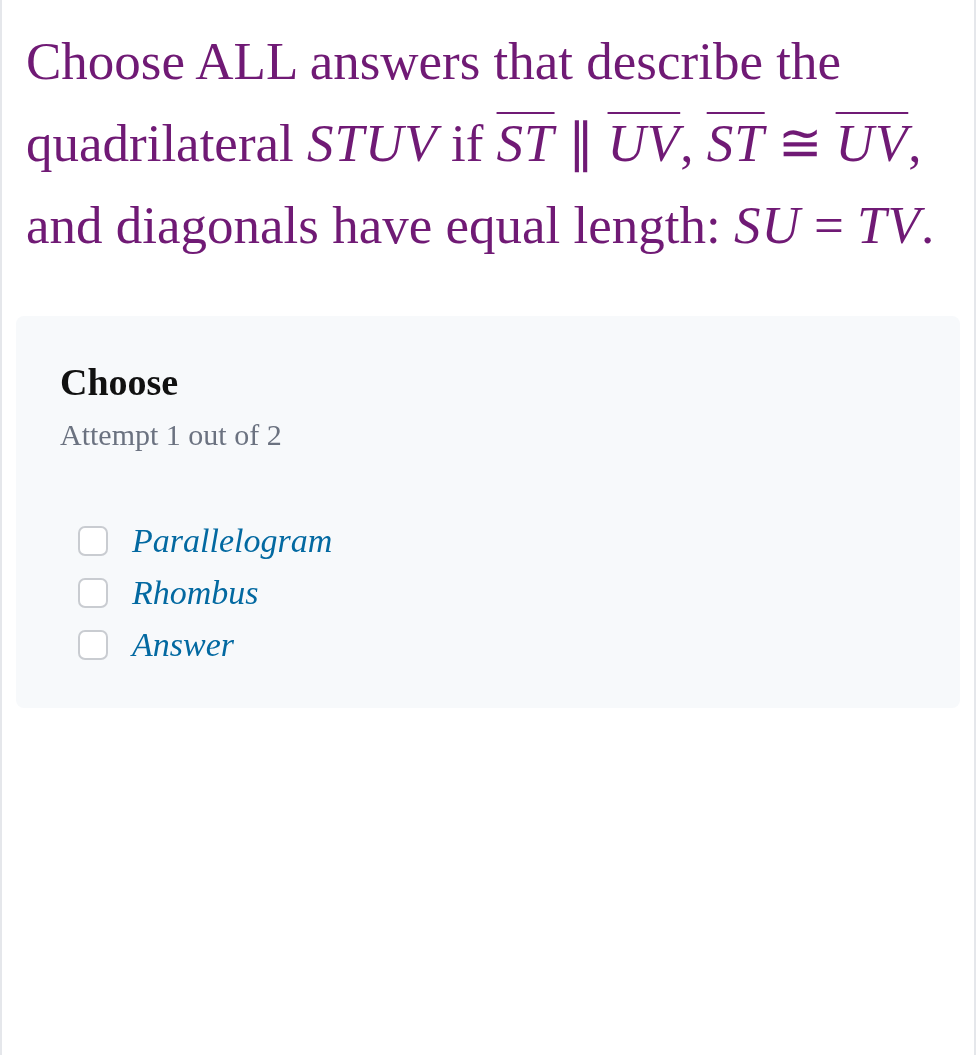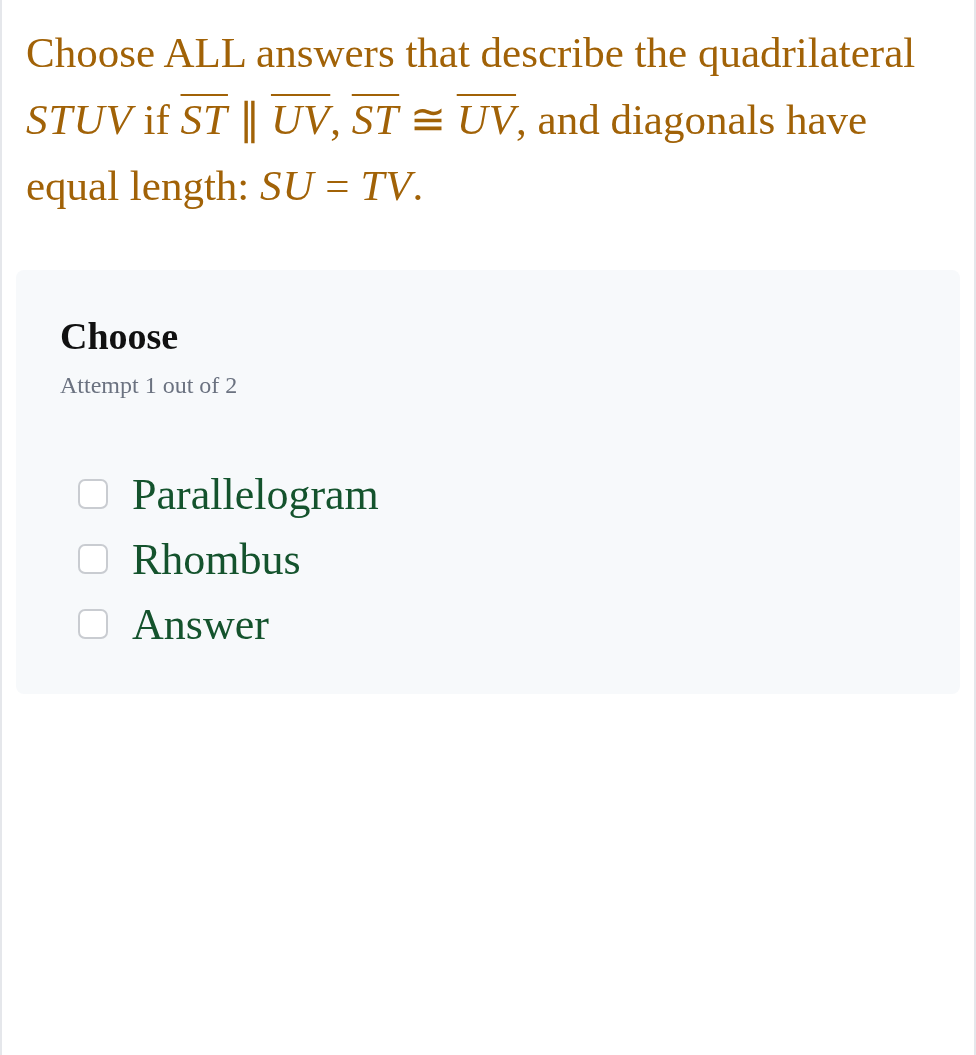--- a/index.html
+++ b/index.html
@@ -8,23 +8,23 @@
     padding: 0;
     font-family: Georgia, 'Times New Roman', serif;
     background: #ffffff;
     width: 976px;
     height: 1055px;
     border-left: 2px solid #e5e7eb;
     border-right: 2px solid #e5e7eb;
   }
   .question {
     padding: 20px 8px 40px 24px;
-    font-size: 43px;
+    font-size: 53px;
     line-height: 1.55;
-    color: #a16207;
+    color: #701a75;
   }
   .math-it {
     font-style: italic;
     font-family: 'Georgia', serif;
     letter-spacing: 1px;
   }
   .overline {
     text-decoration: overline;
     text-decoration-thickness: 2px;
   }
@@ -34,34 +34,35 @@
     border-radius: 8px;
     padding: 44px 44px 30px 44px;
   }
   .answer-heading {
     font-weight: 700;
     font-size: 38px;
     color: #111;
     margin-bottom: 14px;
   }
   .attempt {
-    font-size: 24px;
+    font-size: 30px;
     color: #6b7280;
     margin-bottom: 70px;
   }
   .options {
     padding-left: 18px;
   }
   .option {
     display: flex;
     align-items: center;
     gap: 24px;
     margin-bottom: 14px;
-    font-size: 44px;
-    color: #14532d;
+    font-size: 34px;
+    color: #0369a1;
+    font-style: italic;
   }
   .checkbox {
     width: 30px;
     height: 30px;
     border: 2px solid #c9ccd1;
     border-radius: 7px;
     background: #ffffff;
     flex-shrink: 0;
     cursor: pointer;
     display: inline-block;

